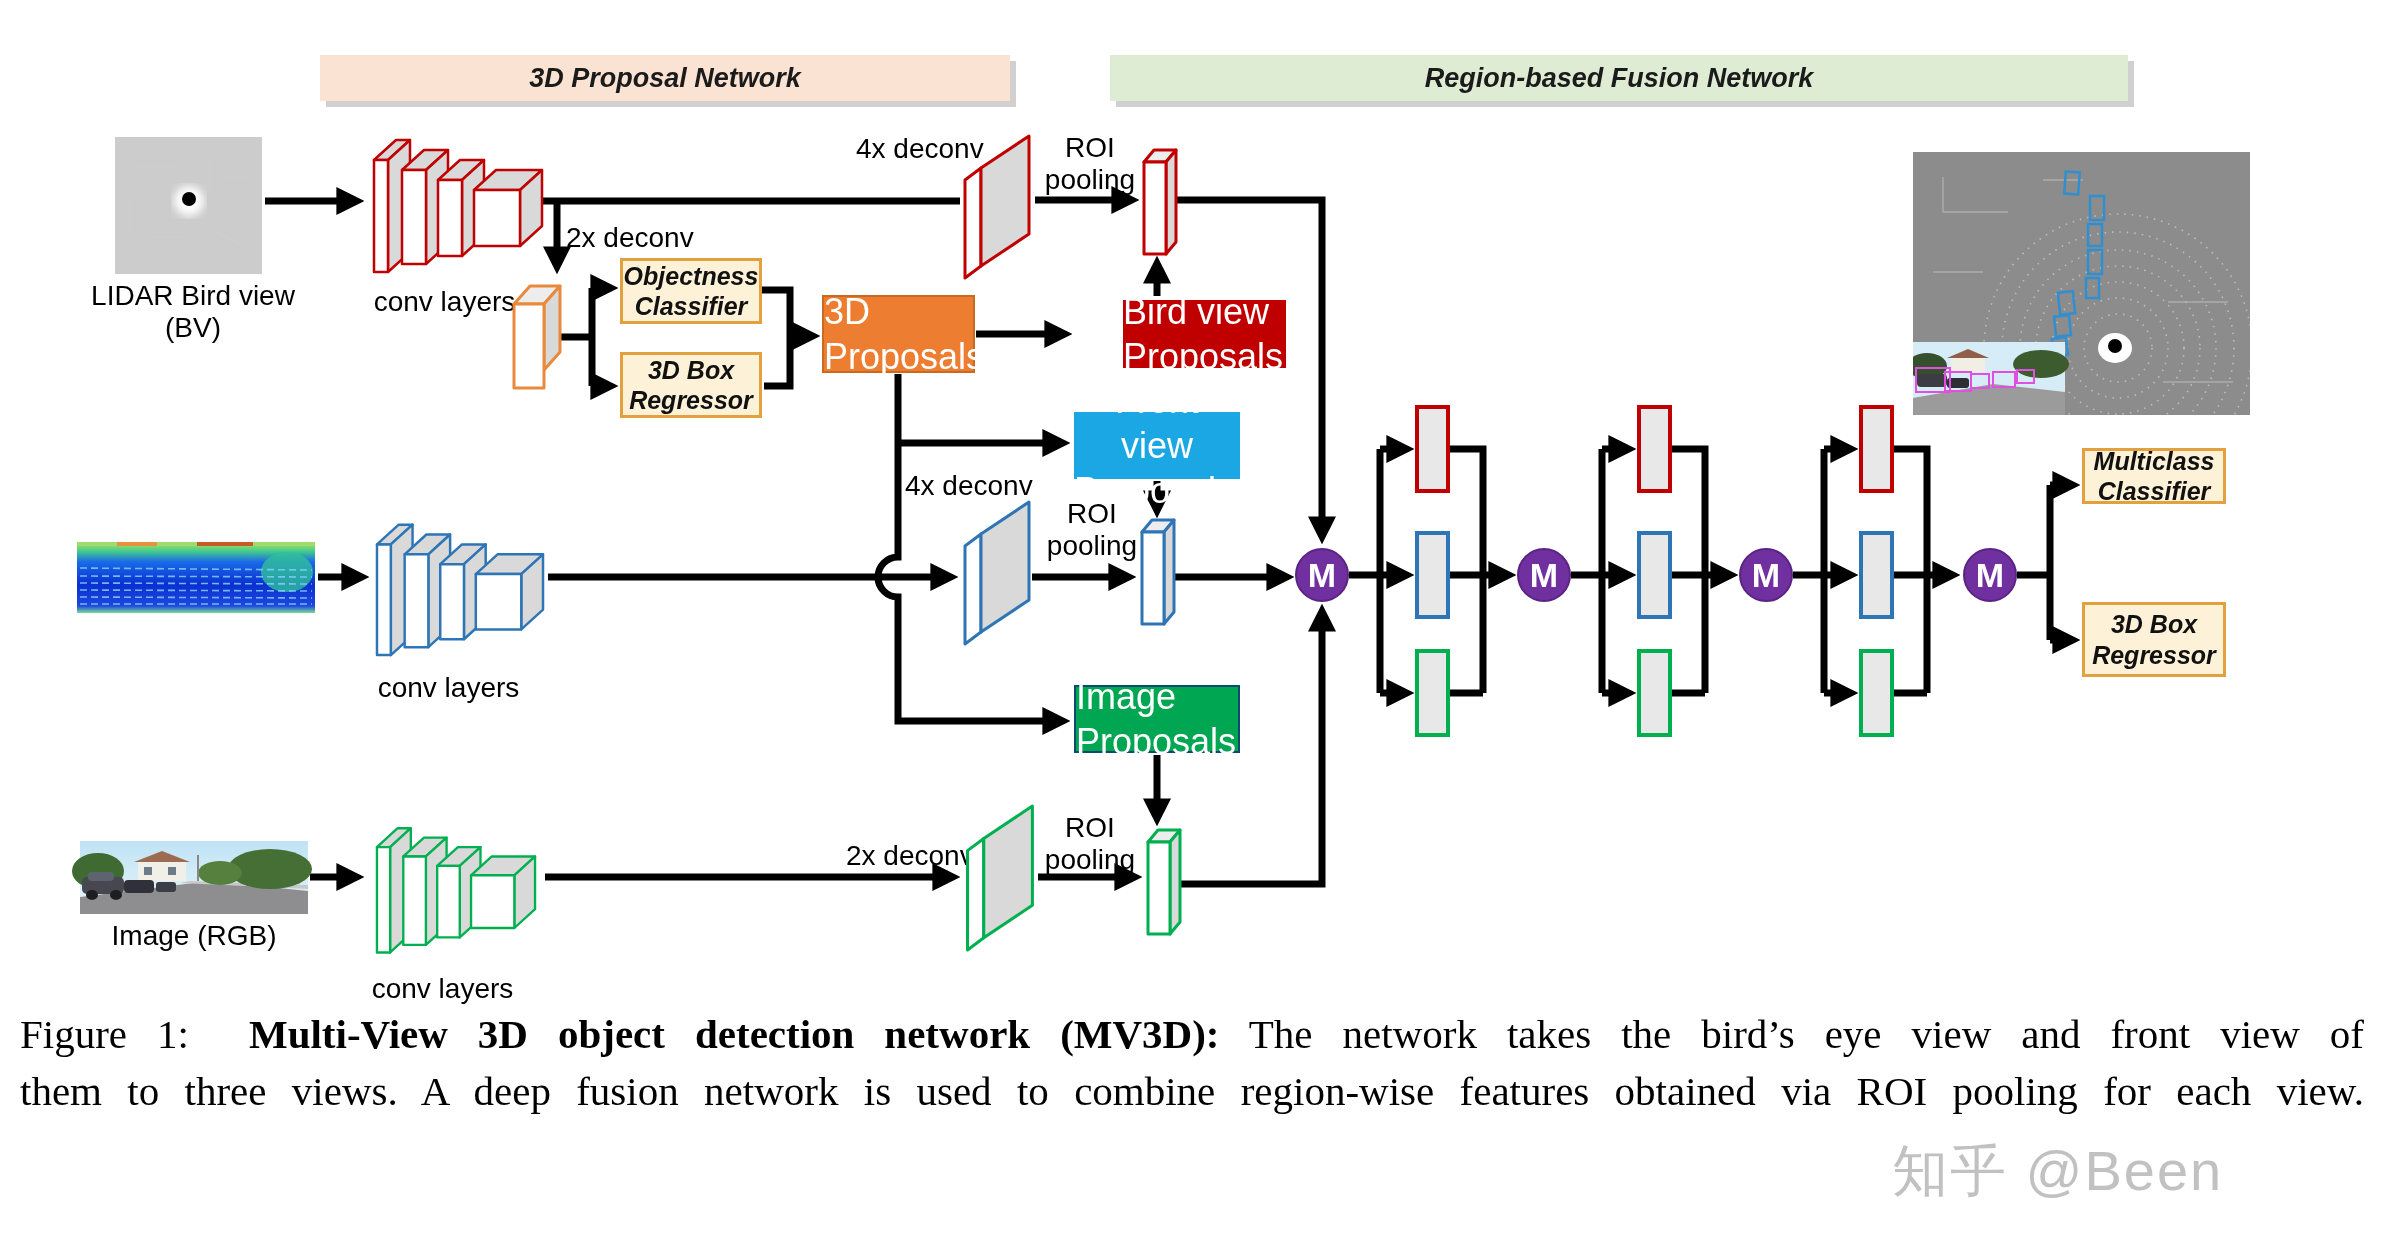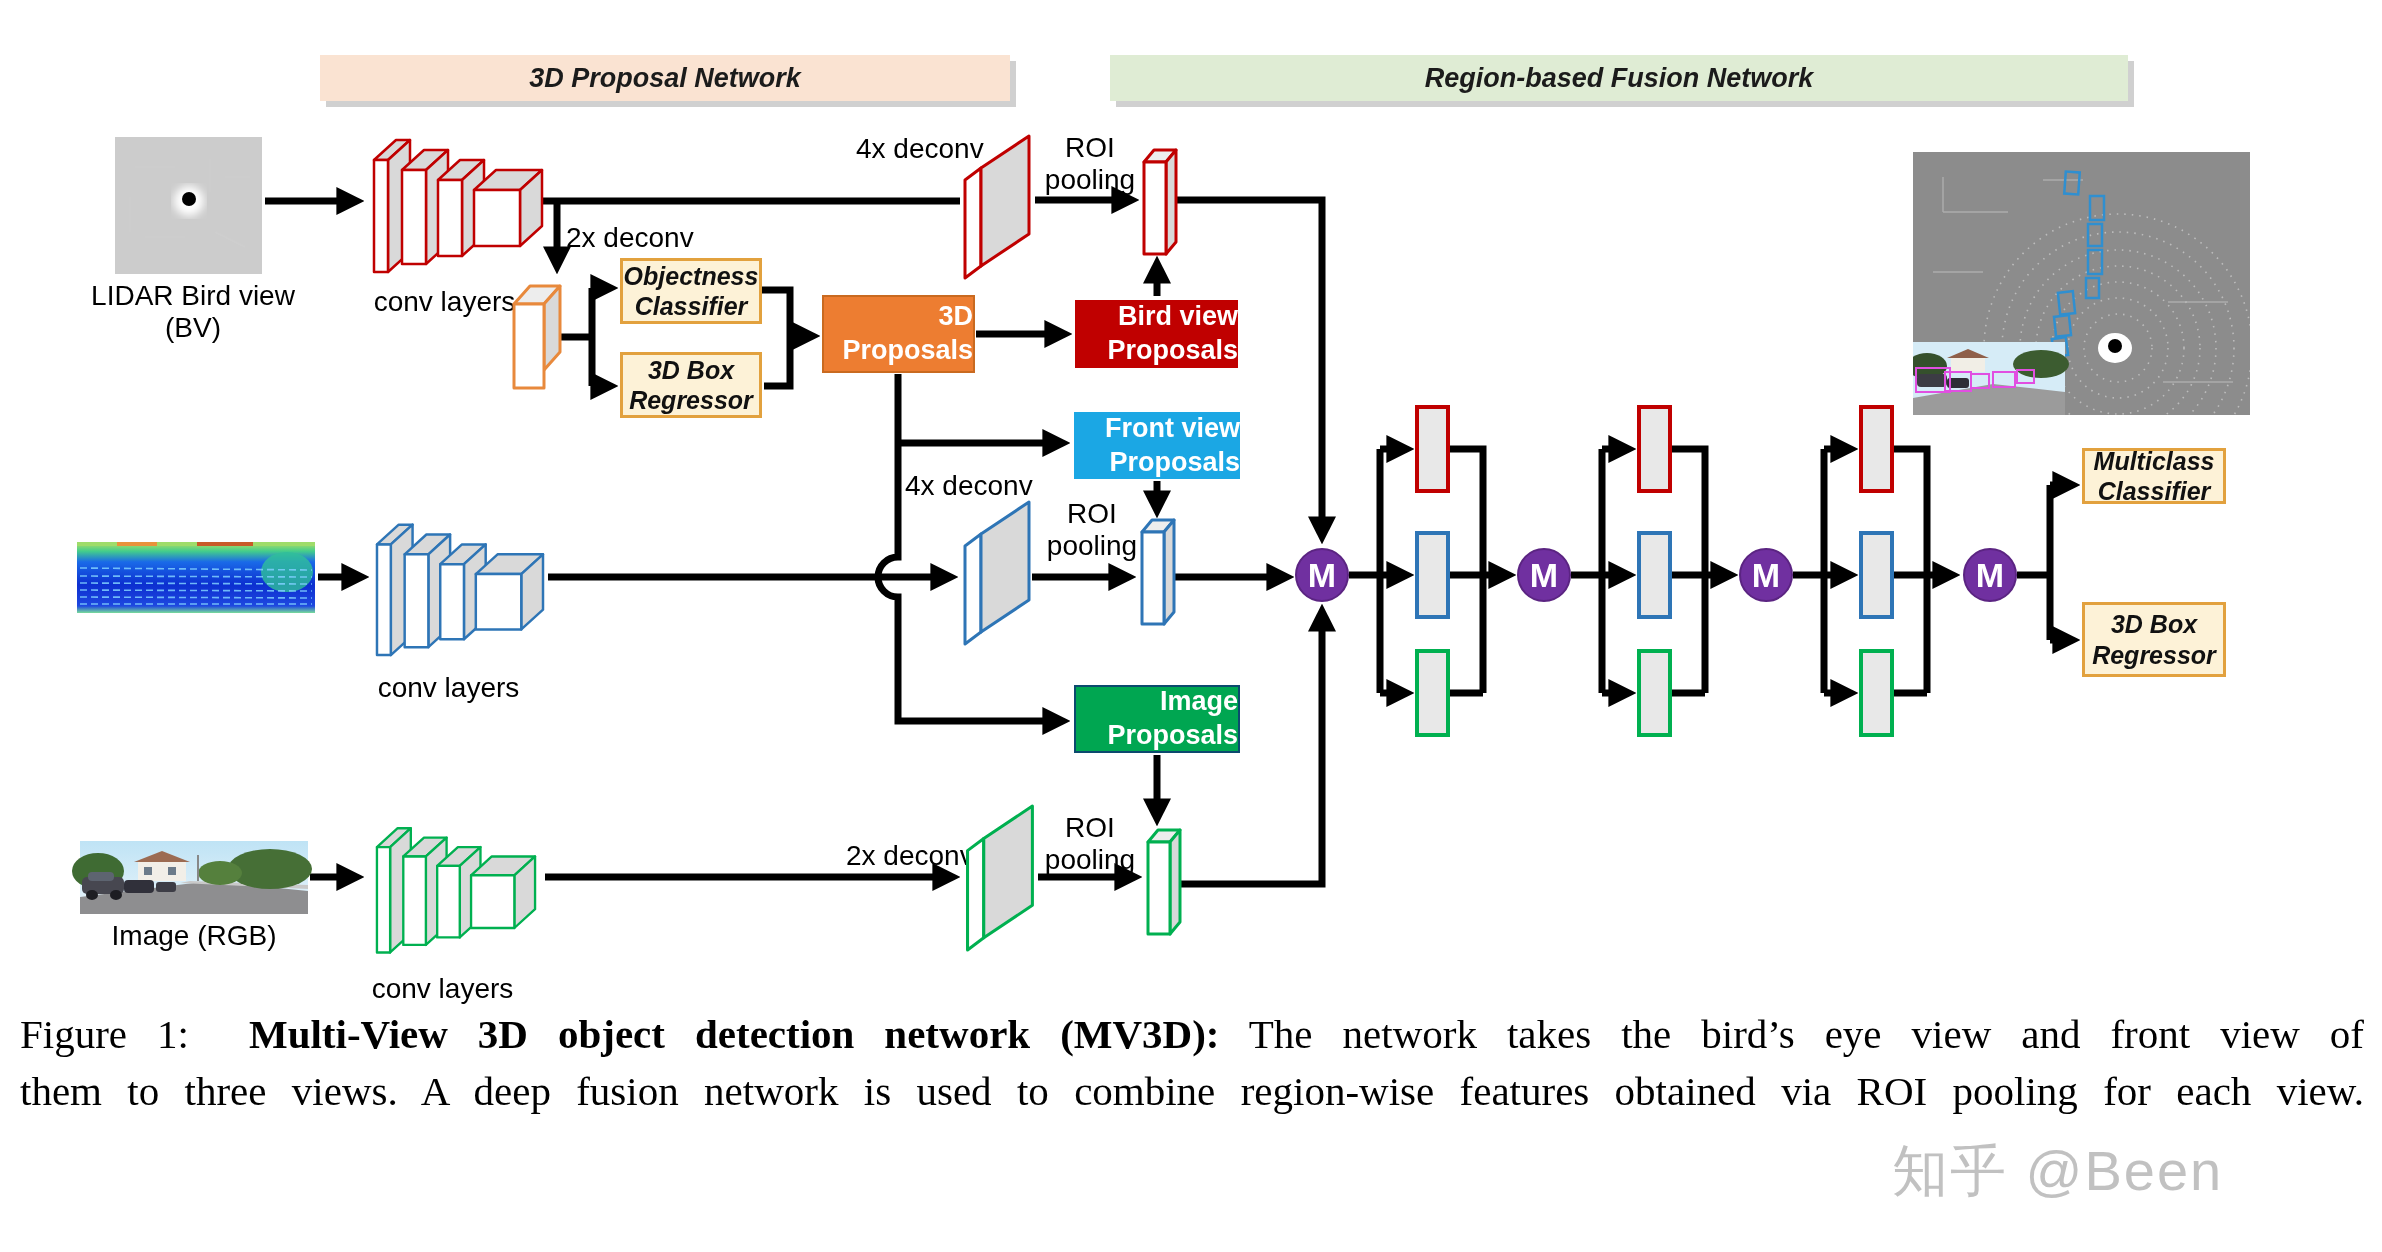--- a/index.html
+++ b/index.html
@@ -13,24 +13,24 @@
   .banner{display:flex;align-items:center;justify-content:center;
           font-style:italic;font-weight:bold;font-size:27px;color:#1b1b1b;
           box-shadow:6px 6px 0 rgba(150,150,150,.45);}
   .banner.peach{background:#FAE3D2;}
   .banner.green{background:#DFECD4;}
   .lbl{color:#000;font-size:28px;line-height:1.15;text-align:center;white-space:nowrap;}
   .lbl .ln2{display:block;}
   .cream{background:#FDF2D7;border:3px solid #E2A13E;display:flex;flex-direction:column;
          align-items:center;justify-content:center;font-weight:600;font-size:25px;color:#111;
          line-height:1.22;text-align:center;box-sizing:border-box;font-style:italic;}
-  .prop{display:flex;flex-direction:column;align-items:flex-end;justify-content:center;
-        color:#fff;font-weight:bold;font-size:27px;line-height:1.25;text-align:center;box-sizing:border-box;}
+  .prop{display:flex;flex-direction:column;align-items:flex-start;justify-content:center;
+        color:#fff;font-weight:normal;font-size:36px;line-height:1.25;text-align:center;box-sizing:border-box;}
   .prop.orange{background:#ED7D31;border:2px solid #C96A20;}
-  .prop.darkred{background:#C00000;}
+  .prop.darkred{background:#C00000;margin-left:48px;}
   .prop.blue{background:#1BA7E4;}
   .prop.greenbx{background:#00A651;border:2px solid #0c4a6e;}
   .mnode{width:54px;height:54px;border-radius:50%;background:#7030A0;border:2px solid #5B2482;
          display:flex;align-items:center;justify-content:center;color:#fff;font-weight:bold;
          font-size:34px;box-sizing:border-box;}
   .frect{width:35px;height:88px;background:#E8E8E8;border:4px solid;box-sizing:border-box;}
   .frect.r{border-color:#C00000;}
   .frect.b{border-color:#2E75B6;}
   .frect.g{border-color:#00B050;}
   #caption{left:20px;top:1006px;width:2344px;font-family:"Liberation Serif",serif;

